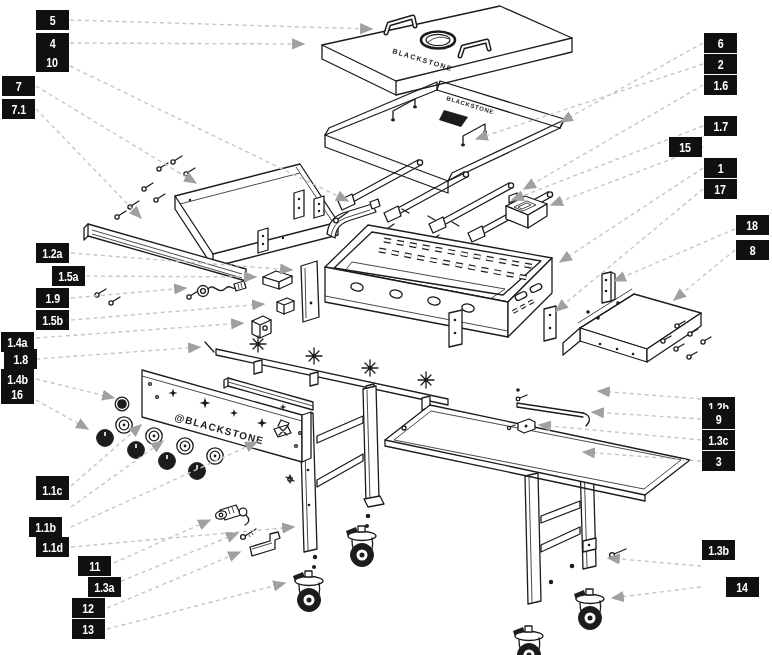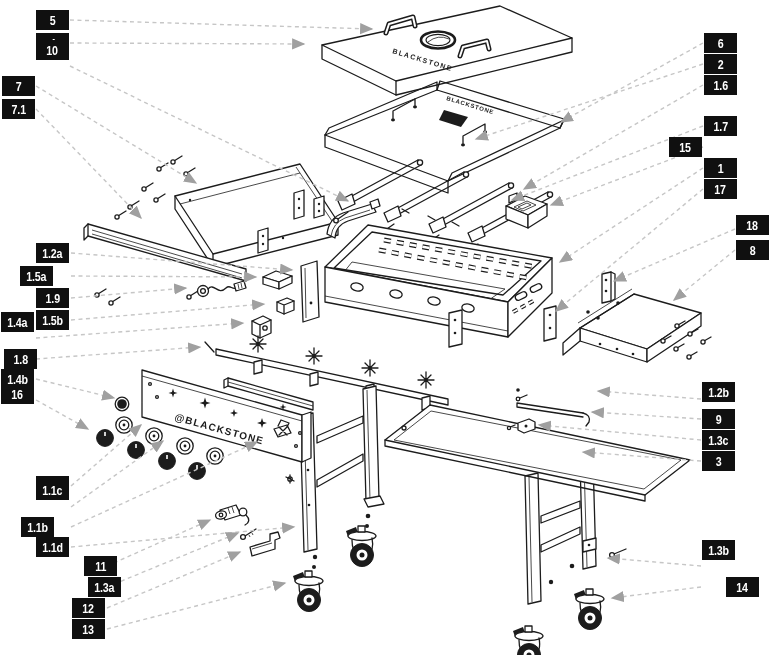--- a/index.html
+++ b/index.html
@@ -463,66 +463,66 @@
     </g>
   </g>
 </svg>
 
 <div class="plabel" style="left:36px;top:10px">
       <span class="lt">5</span>
     </div>
 <div class="plabel" style="left:36px;top:33px">
       <span class="lt">4</span>
     </div>
-<div class="plabel" style="left:36px;top:40px">
+<div class="plabel" style="left:36px;top:52px">
       <span class="lt">10</span>
     </div>
 <div class="plabel" style="left:2px;top:76px">
       <span class="lt">7</span>
     </div>
 <div class="plabel" style="left:2px;top:99px">
       <span class="lt">7.1</span>
     </div>
 <div class="plabel" style="left:36px;top:243px">
       <span class="lt">1.2a</span>
     </div>
-<div class="plabel" style="left:20px;top:266px">
+<div class="plabel" style="left:52px;top:266px">
       <span class="lt">1.5a</span>
     </div>
 <div class="plabel" style="left:36px;top:288px">
       <span class="lt">1.9</span>
     </div>
 <div class="plabel" style="left:36px;top:310px">
       <span class="lt">1.5b</span>
     </div>
-<div class="plabel" style="left:1px;top:312px">
+<div class="plabel" style="left:1px;top:332px">
       <span class="lt">1.4a</span>
     </div>
 <div class="plabel" style="left:4px;top:349px">
       <span class="lt">1.8</span>
     </div>
 <div class="plabel" style="left:1px;top:369px">
       <span class="lt">1.4b</span>
     </div>
 <div class="plabel" style="left:1px;top:384px">
       <span class="lt">16</span>
     </div>
 <div class="plabel" style="left:36px;top:476px">
       <span class="lt">1.1a</span>
     </div>
 <div class="plabel" style="left:36px;top:480px">
       <span class="lt">1.1c</span>
     </div>
-<div class="plabel" style="left:21px;top:517px">
+<div class="plabel" style="left:29px;top:517px">
       <span class="lt">1.1b</span>
     </div>
 <div class="plabel" style="left:36px;top:537px">
       <span class="lt">1.1d</span>
     </div>
-<div class="plabel" style="left:84px;top:556px">
+<div class="plabel" style="left:78px;top:556px">
       <span class="lt">11</span>
     </div>
 <div class="plabel" style="left:88px;top:577px">
       <span class="lt">1.3a</span>
     </div>
 <div class="plabel" style="left:72px;top:598px">
       <span class="lt">12</span>
     </div>
 <div class="plabel" style="left:72px;top:619px">
       <span class="lt">13</span>
@@ -547,21 +547,21 @@
     </div>
 <div class="plabel" style="left:704px;top:179px">
       <span class="lt">17</span>
     </div>
 <div class="plabel" style="left:736px;top:215px">
       <span class="lt">18</span>
     </div>
 <div class="plabel" style="left:736px;top:240px">
       <span class="lt">8</span>
     </div>
-<div class="plabel" style="left:702px;top:382px">
+<div class="plabel" style="left:702px;top:397px">
       <span class="lt">1.2b</span>
     </div>
 <div class="plabel" style="left:702px;top:409px">
       <span class="lt">9</span>
     </div>
 <div class="plabel" style="left:702px;top:430px">
       <span class="lt">1.3c</span>
     </div>
 <div class="plabel" style="left:702px;top:451px">
       <span class="lt">3</span>

